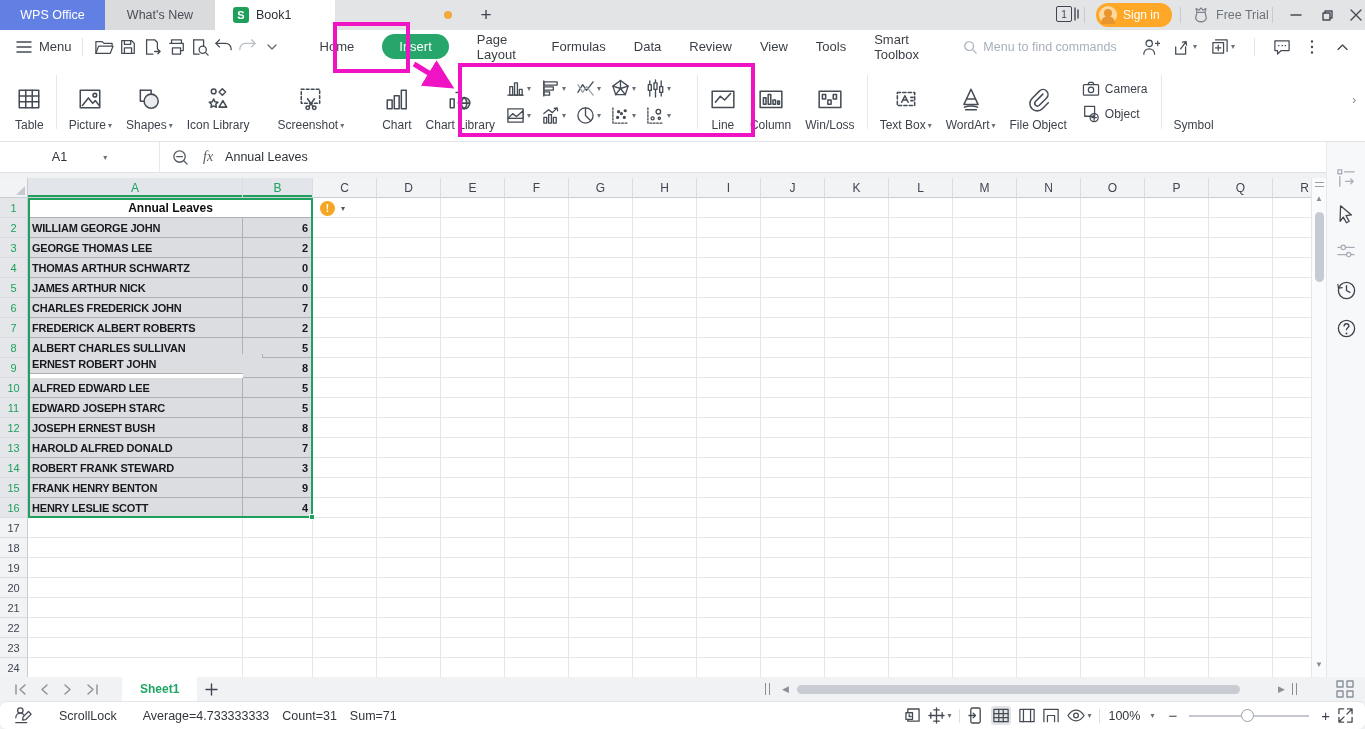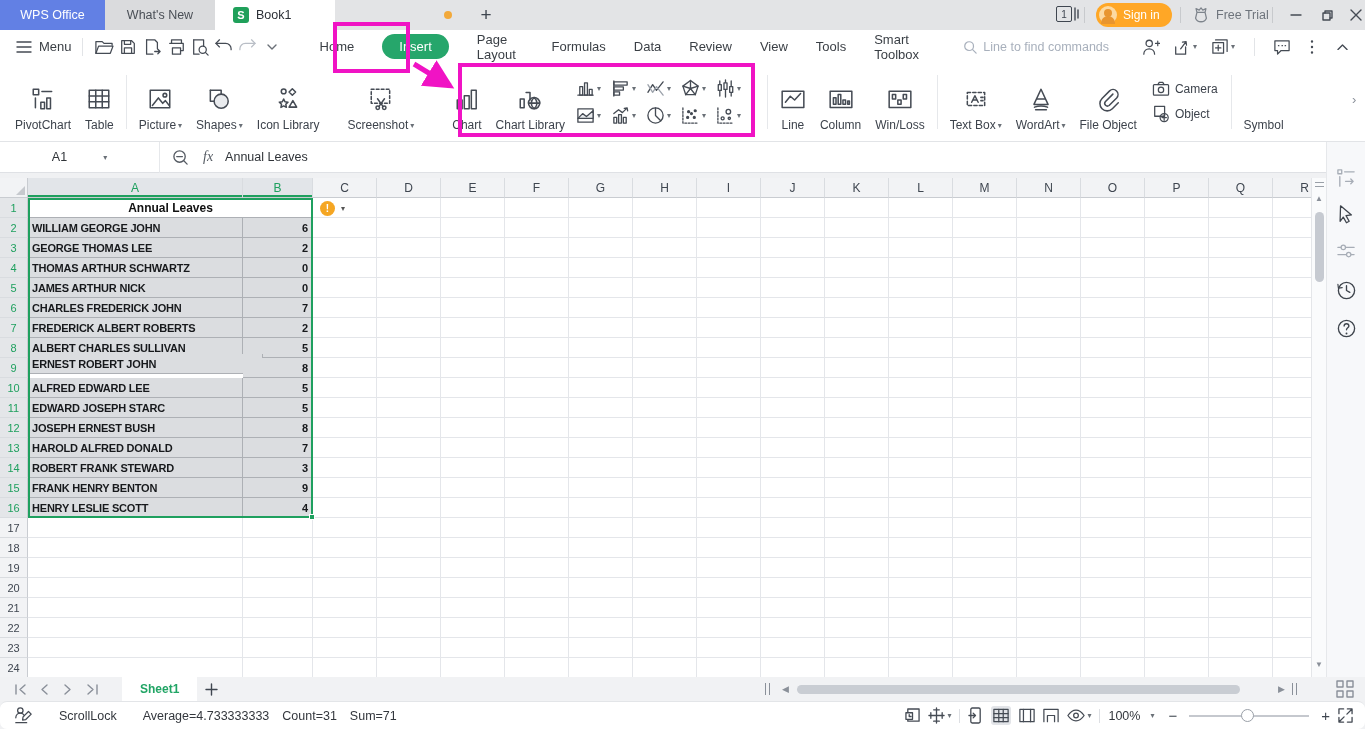--- a/index.html
+++ b/index.html
@@ -254,21 +254,21 @@
     <div class="mtab">
         <span>Smart Toolbox</span>
       </div>
   </div>
 
   <div id="cmd-search">
     <svg width="14" height="14" viewBox="0 0 16 16" class="ic" style="stroke:#A8B0BC">
         <circle cx="7" cy="7" r="5"></circle>
         <path d="M11 11l4 4"></path>
       </svg>
-    <span>Line to find commands</span>
+    <span>Menu to find commands</span>
   </div>
 
   <div id="menu-right">
     <div class="qicon">
         <svg width="18" height="18" viewBox="0 0 20 20" class="ic">
           <circle cx="8" cy="6" r="3.5"></circle>
           <path d="M2 18c0-4 3-6 6-6s6 2 6 6"></path>
           <path d="M15 6h5M17.5 3.5v5" style="stroke-width:1.3"></path>
         </svg>
       </div>
@@ -301,29 +301,20 @@
     <div class="qicon">
         <svg width="11" height="6" viewBox="0 0 11 6" class="ic">
           <path d="M1 5.5L5.5 1 10 5.5"></path>
         </svg>
       </div>
   </div>
 </div>
 
 <div id="ribbon">
   <div style="width:8px"></div>
-  <div class="rbtn">
-    <svg width="26" height="26" viewBox="0 0 24 24" class="ic">
-        <rect x="3" y="3" width="5" height="5"></rect>
-        <path d="M11 5h9M5 11v9"></path>
-        <rect x="10" y="15" width="3.4" height="6"></rect>
-        <rect x="15.5" y="11" width="3.4" height="10"></rect>
-      </svg>
-    <span class="lab">PivotChart</span>
-  </div>
   <div class="rbtn">
     <svg width="26" height="26" viewBox="0 0 24 24" class="ic">
         <rect x="3" y="4" width="18" height="16"></rect>
         <path d="M3 9.3h18M3 14.6h18M9 4v16M15 4v16"></path>
       </svg>
     <span class="lab">Table</span>
   </div>
   <div class="vsep"></div>
   <div class="rbtn">
     <svg width="26" height="26" viewBox="0 0 24 24" class="ic">

